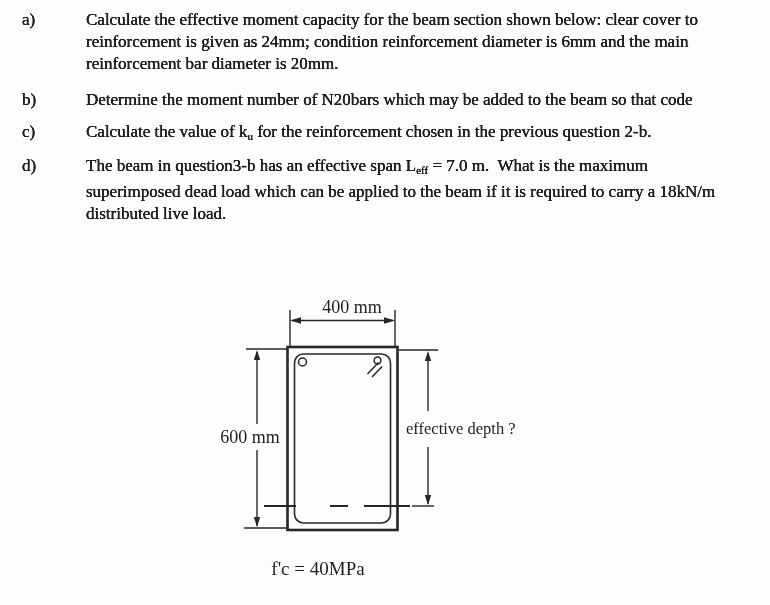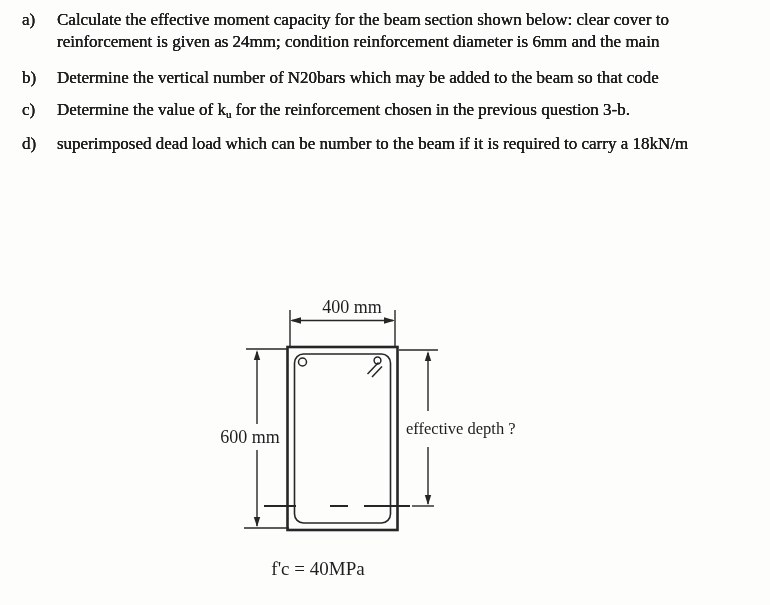--- a/index.html
+++ b/index.html
@@ -21,21 +21,21 @@
   .q { display: flex; align-items: flex-start; }
   .q-b { margin-top: 14px; }
   .q-c { margin-top: 10px; }
   .q-d { margin-top: 8px; }
   .marker {
     width: 35px;
     flex: 0 0 35px;
     font-size: 17px;
     line-height: 22px;
   }
-  .content { flex: 1 1 auto; }
+  .content { flex: 1 1 auto; margin-left: 29px; }
   .line {
     font-size: 17px;
     line-height: 22px;
     white-space: pre;
   }
   .sub {
     font-size: 11px;
     vertical-align: -3px;
     white-space: pre;
   }
@@ -56,41 +56,44 @@
 </head>
 <body>
 
 <div class="doc">
 
   <div class="q">
     <div class="marker">a)</div>
     <div class="content">
       <div class="line">Calculate the effective moment capacity for the beam section shown below: clear cover to</div>
       <div class="line">reinforcement is given as 24mm; condition reinforcement diameter is 6mm and the main</div>
+      <div class="line">reinforcement bar diameter is 20mm.</div>
     </div>
   </div>
 
   <div class="q q-b">
     <div class="marker">b)</div>
     <div class="content">
-      <div class="line">Determine the vertical number of N20bars which may be added to the beam so that code</div>
+      <div class="line">Determine the moment number of N20bars which may be added to the beam so that code</div>
     </div>
   </div>
 
   <div class="q q-c">
     <div class="marker">c)</div>
     <div class="content">
-      <div class="line"><span>Determine the value of k</span><span class="sub">u</span><span> for the reinforcement chosen in the previous question 3-b.</span></div>
+      <div class="line"><span>Calculate the value of k</span><span class="sub">u</span><span> for the reinforcement chosen in the previous question 2-b.</span></div>
     </div>
   </div>
 
   <div class="q q-d">
     <div class="marker">d)</div>
     <div class="content">
-      <div class="line">superimposed dead load which can be number to the beam if it is required to carry a 18kN/m</div>
+      <div class="line"><span>The beam in question3-b has an effective span L</span><span class="sub">eff</span><span> = 7.0 m.  What is the maximum</span></div>
+      <div class="line">superimposed dead load which can be applied to the beam if it is required to carry a 18kN/m</div>
+      <div class="line">distributed live load.</div>
     </div>
   </div>
 
 </div>
 
 <svg class="figure-svg" width="770" height="317" viewBox="0 288 770 317" stroke-linecap="butt" fill="none">
 
   <rect x="287.5" y="347" width="110" height="183" stroke="#262626" stroke-width="2.6"></rect>
 
   <rect x="294.5" y="354" width="96" height="169" rx="9" ry="9" stroke="#262626" stroke-width="1.6"></rect>

